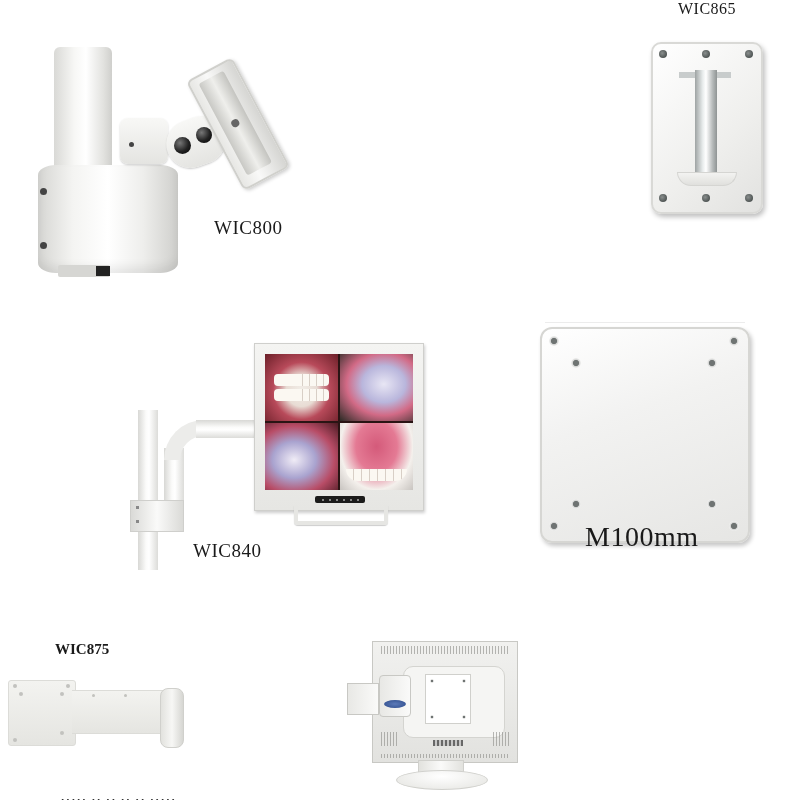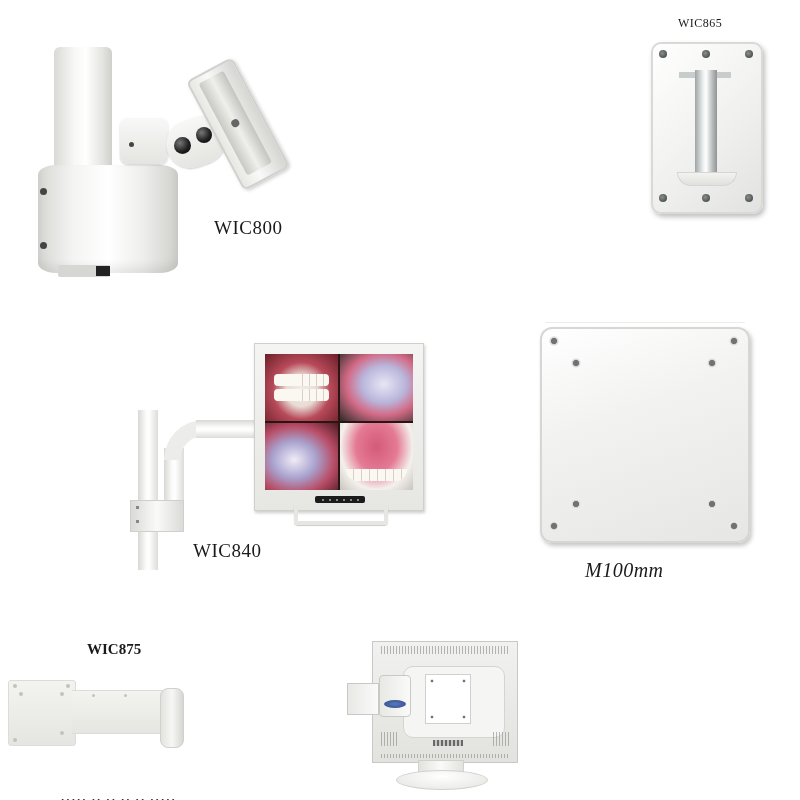--- a/index.html
+++ b/index.html
@@ -79,21 +79,21 @@
   <div class="abs knob" style="left:174px;top:137px;width:17px;height:17px;"></div>
   <div class="abs knob" style="left:196px;top:127px;width:16px;height:16px;"></div>
   <div class="abs tilt-plate" style="left:212px;top:62px;width:48px;height:120px;">
     <div class="abs tilt-channel" style="left:8px;top:6px;width:28px;height:104px;"></div>
     <div class="abs hole-dark" style="left:18px;top:54px;width:8px;height:8px;background:#666;"></div>
   </div>
   <div class="label" style="left:214px;top:217px;">WIC800</div>
 </div>
 
 <div>
-  <div class="label" style="left:678px;top:16px;font-size:12px;">WIC865</div>
+  <div class="label" style="left:678px;top:0;font-size:16px;">WIC865</div>
   <div class="abs wall-plate" style="left:651px;top:42px;width:108px;height:168px;">
     <div class="abs screw" style="left:6px;top:6px;width:8px;height:8px;"></div>
     <div class="abs screw" style="left:49px;top:6px;width:8px;height:8px;"></div>
     <div class="abs screw" style="left:92px;top:6px;width:8px;height:8px;"></div>
     <div class="abs screw" style="left:6px;top:150px;width:8px;height:8px;"></div>
     <div class="abs screw" style="left:49px;top:150px;width:8px;height:8px;"></div>
     <div class="abs screw" style="left:92px;top:150px;width:8px;height:8px;"></div>
     <div class="abs rod-cap" style="left:26px;top:28px;width:52px;height:6px;"></div>
     <div class="abs rod" style="left:42px;top:26px;width:22px;height:112px;"></div>
     <div class="abs saddle" style="left:24px;top:128px;width:58px;height:12px;"></div>
@@ -139,25 +139,25 @@
   <div class="abs vesa-plate" style="left:540px;top:327px;width:206px;height:212px;">
     <div class="abs vhole" style="left:7px;top:7px;width:10px;height:10px;"></div>
     <div class="abs vhole" style="left:187px;top:7px;width:10px;height:10px;"></div>
     <div class="abs vhole" style="left:29px;top:29px;width:10px;height:10px;"></div>
     <div class="abs vhole" style="left:165px;top:29px;width:10px;height:10px;"></div>
     <div class="abs vhole" style="left:29px;top:170px;width:10px;height:10px;"></div>
     <div class="abs vhole" style="left:165px;top:170px;width:10px;height:10px;"></div>
     <div class="abs vhole" style="left:7px;top:192px;width:10px;height:10px;"></div>
     <div class="abs vhole" style="left:187px;top:192px;width:10px;height:10px;"></div>
   </div>
-  <div class="label" style="left:585px;top:559px;font-size:20px;font-style:italic;">M100mm</div>
+  <div class="label" style="left:585px;top:521px;font-size:28px;">M100mm</div>
 </div>
 
 <div>
-  <div class="label bold" style="left:55px;top:641px;margin-left:32px;">WIC875</div>
+  <div class="label bold" style="left:55px;top:641px;">WIC875</div>
   <div class="abs bracket" style="left:8px;top:680px;width:66px;height:64px;border-radius:3px;"></div>
   <div class="abs bracket" style="left:72px;top:690px;width:92px;height:42px;border-left:none;"></div>
   <div class="abs bracket-end" style="left:160px;top:688px;width:22px;height:58px;"></div>
   <div class="abs bhole" style="left:13px;top:684px;width:4px;height:4px;"></div>
   <div class="abs bhole" style="left:66px;top:684px;width:4px;height:4px;"></div>
   <div class="abs bhole" style="left:19px;top:692px;width:4px;height:4px;"></div>
   <div class="abs bhole" style="left:60px;top:692px;width:4px;height:4px;"></div>
   <div class="abs bhole" style="left:60px;top:731px;width:4px;height:4px;"></div>
   <div class="abs bhole" style="left:13px;top:738px;width:4px;height:4px;"></div>
   <div class="abs bhole" style="left:92px;top:694px;width:3px;height:3px;"></div>

